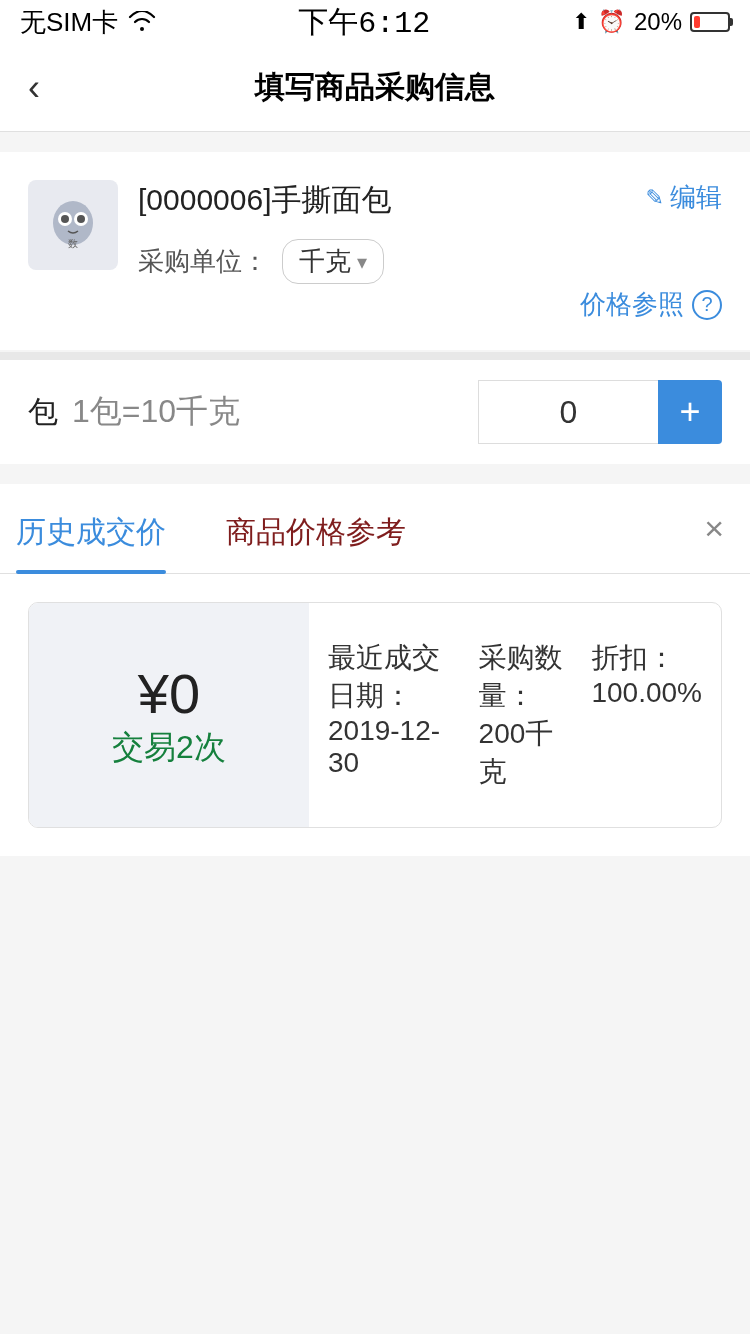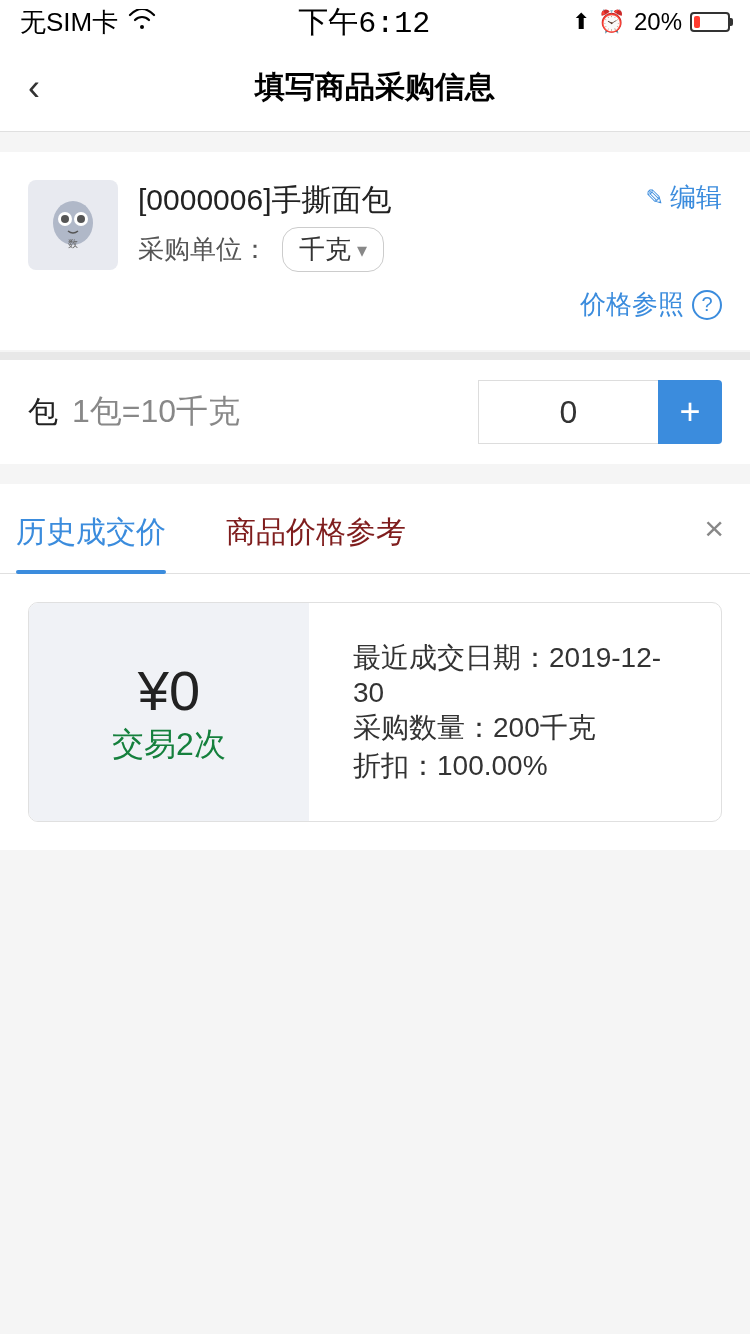--- a/index.html
+++ b/index.html
@@ -18,21 +18,21 @@
       height: 44px;
       background: #fff;
       display: flex;
       align-items: center;
       justify-content: space-between;
       padding: 0 20px;
       font-size: 28px;
     }
     .status-left {
       display: flex;
-      align-items: flex-start;
+      align-items: center;
       gap: 10px;
       font-size: 26px;
       color: #000;
     }
     .status-center {
       font-size: 30px;
       font-weight: 500;
       color: #000;
       font-family: Liberation Mono, monospace;
     }
@@ -121,21 +121,21 @@
       justify-content: center;
       flex-shrink: 0;
     }
     .owl-icon {
       font-size: 40px;
       color: #888;
     }
     .product-info {
       display: flex;
       flex-direction: column;
-      gap: 6px;
+      gap: 18px;
     }
     .product-name {
       font-size: 30px;
       color: #222;
       font-weight: 500;
     }
     .product-unit-row {
       display: flex;
       align-items: center;
       gap: 14px;
@@ -317,23 +317,24 @@
       color: #222;
       font-weight: 500;
     }
     .price-trades {
       font-size: 32px;
       color: #15803d;
       margin-top: 0;
     }
     .price-right-panel {
       flex: 1;
-      padding: 36px 44px;
-      display: flex;
-      flex-direction: column;
+      padding: 36px 19px;
+      display: flex;
+      flex-direction: row;
+      gap: 18px;
     }
     .detail-line {
       font-size: 28px;
       color: #333;
     }
 
     
     .content-area {
       background: #f5f5f5;
       min-height: 600px;

